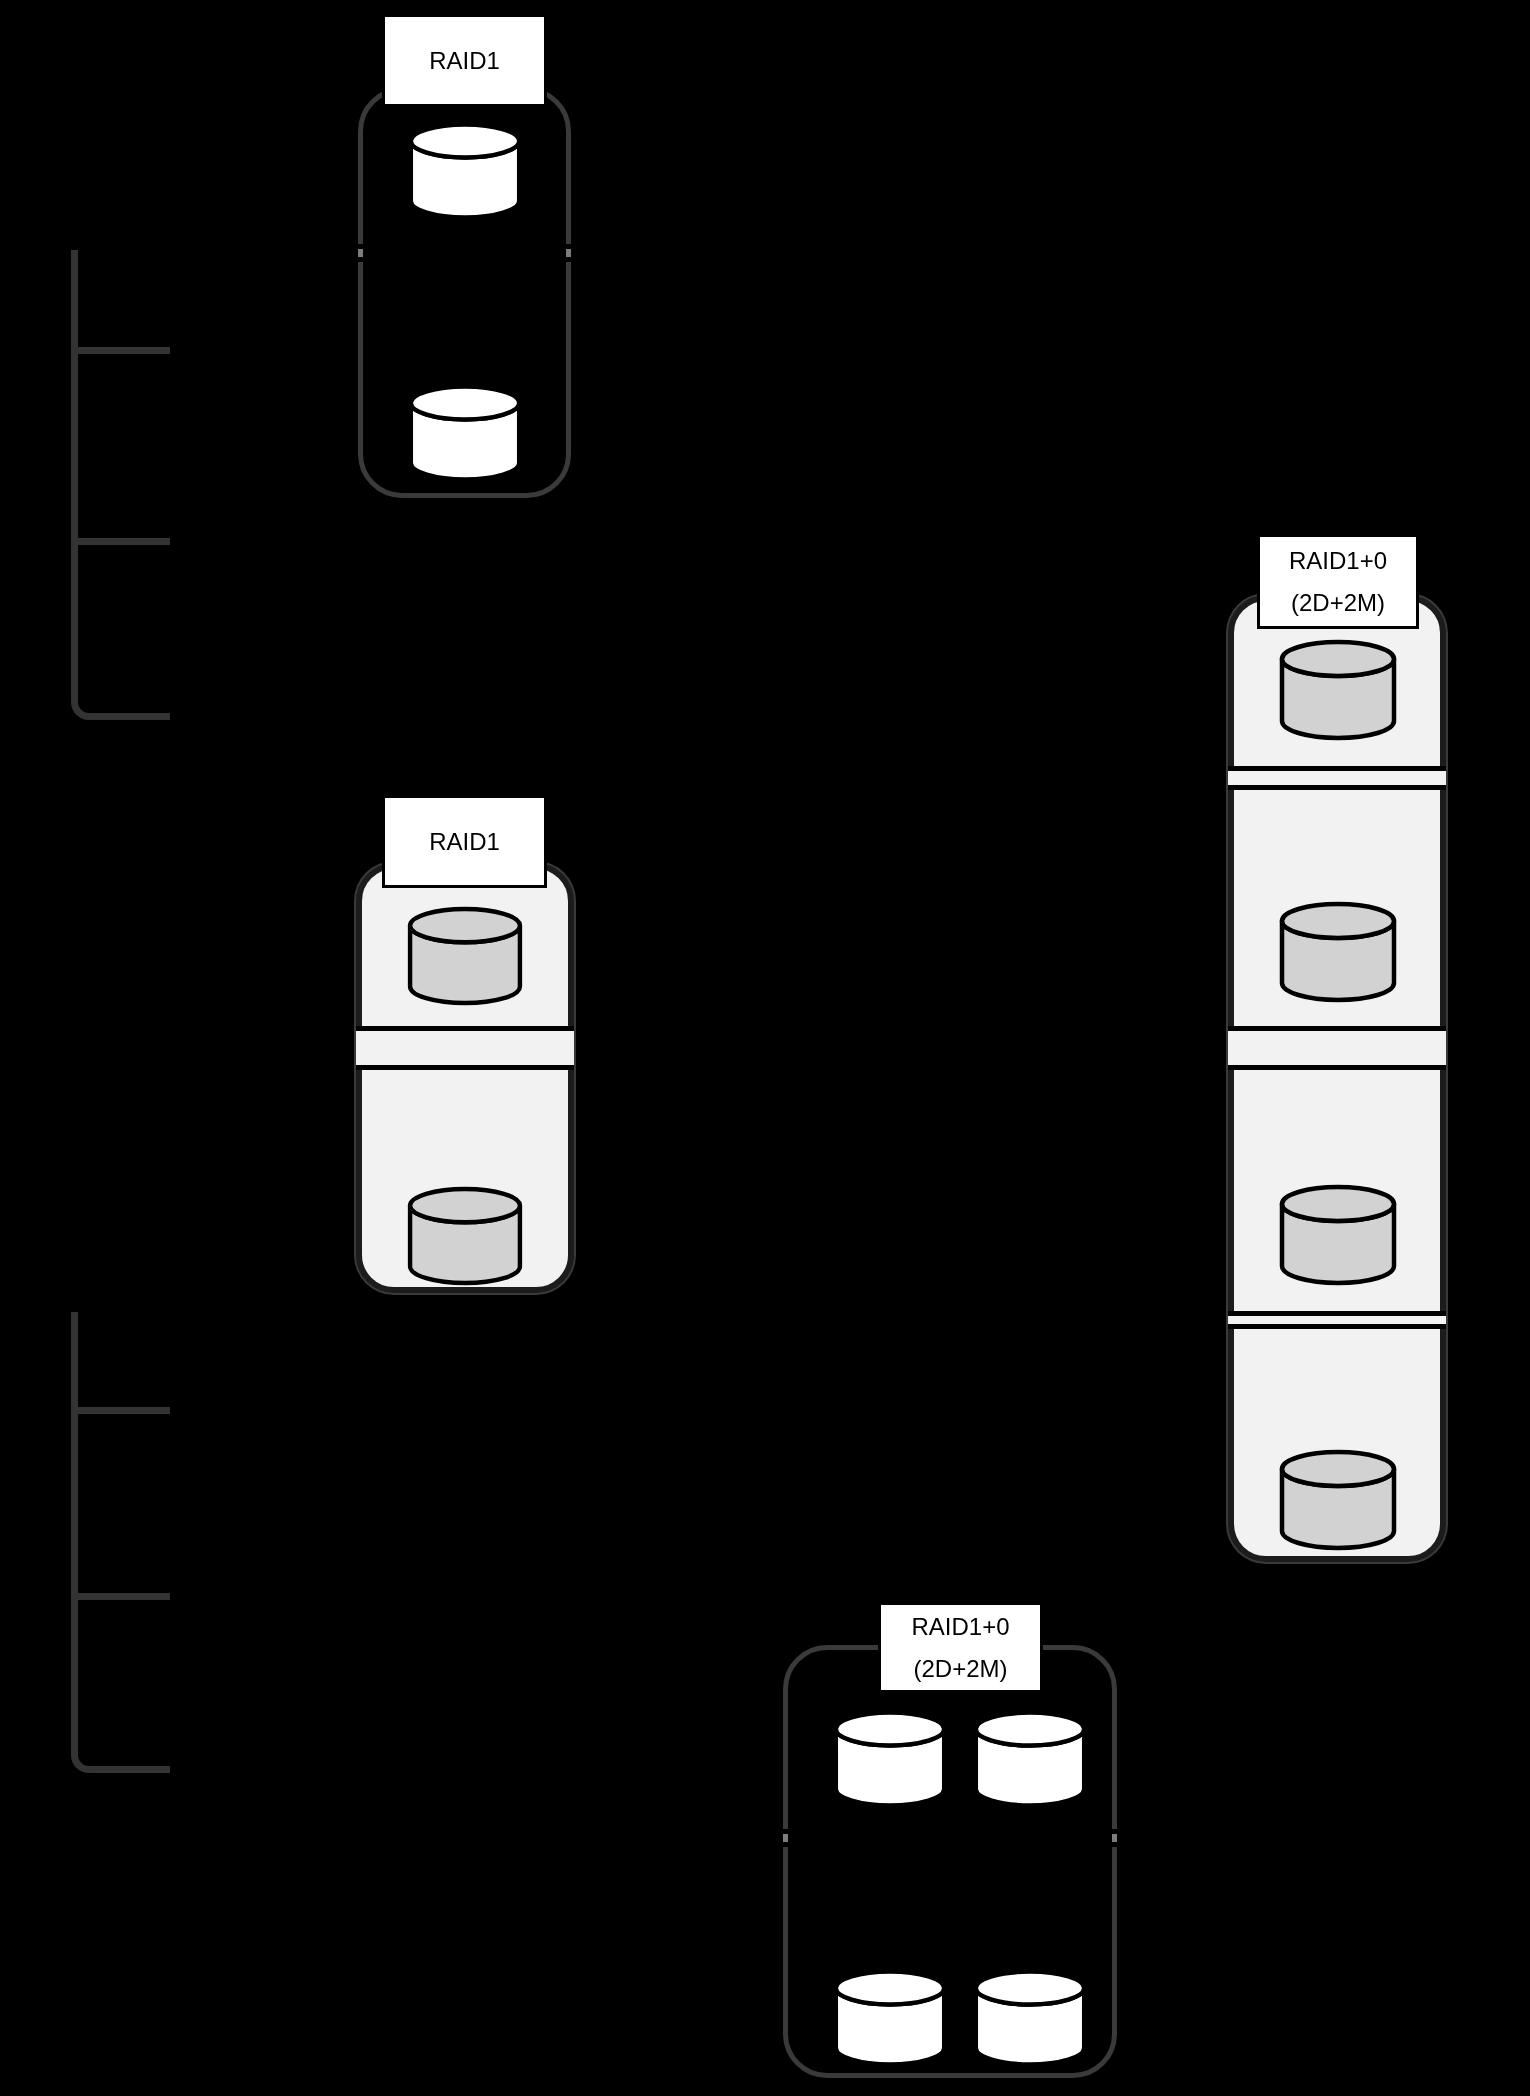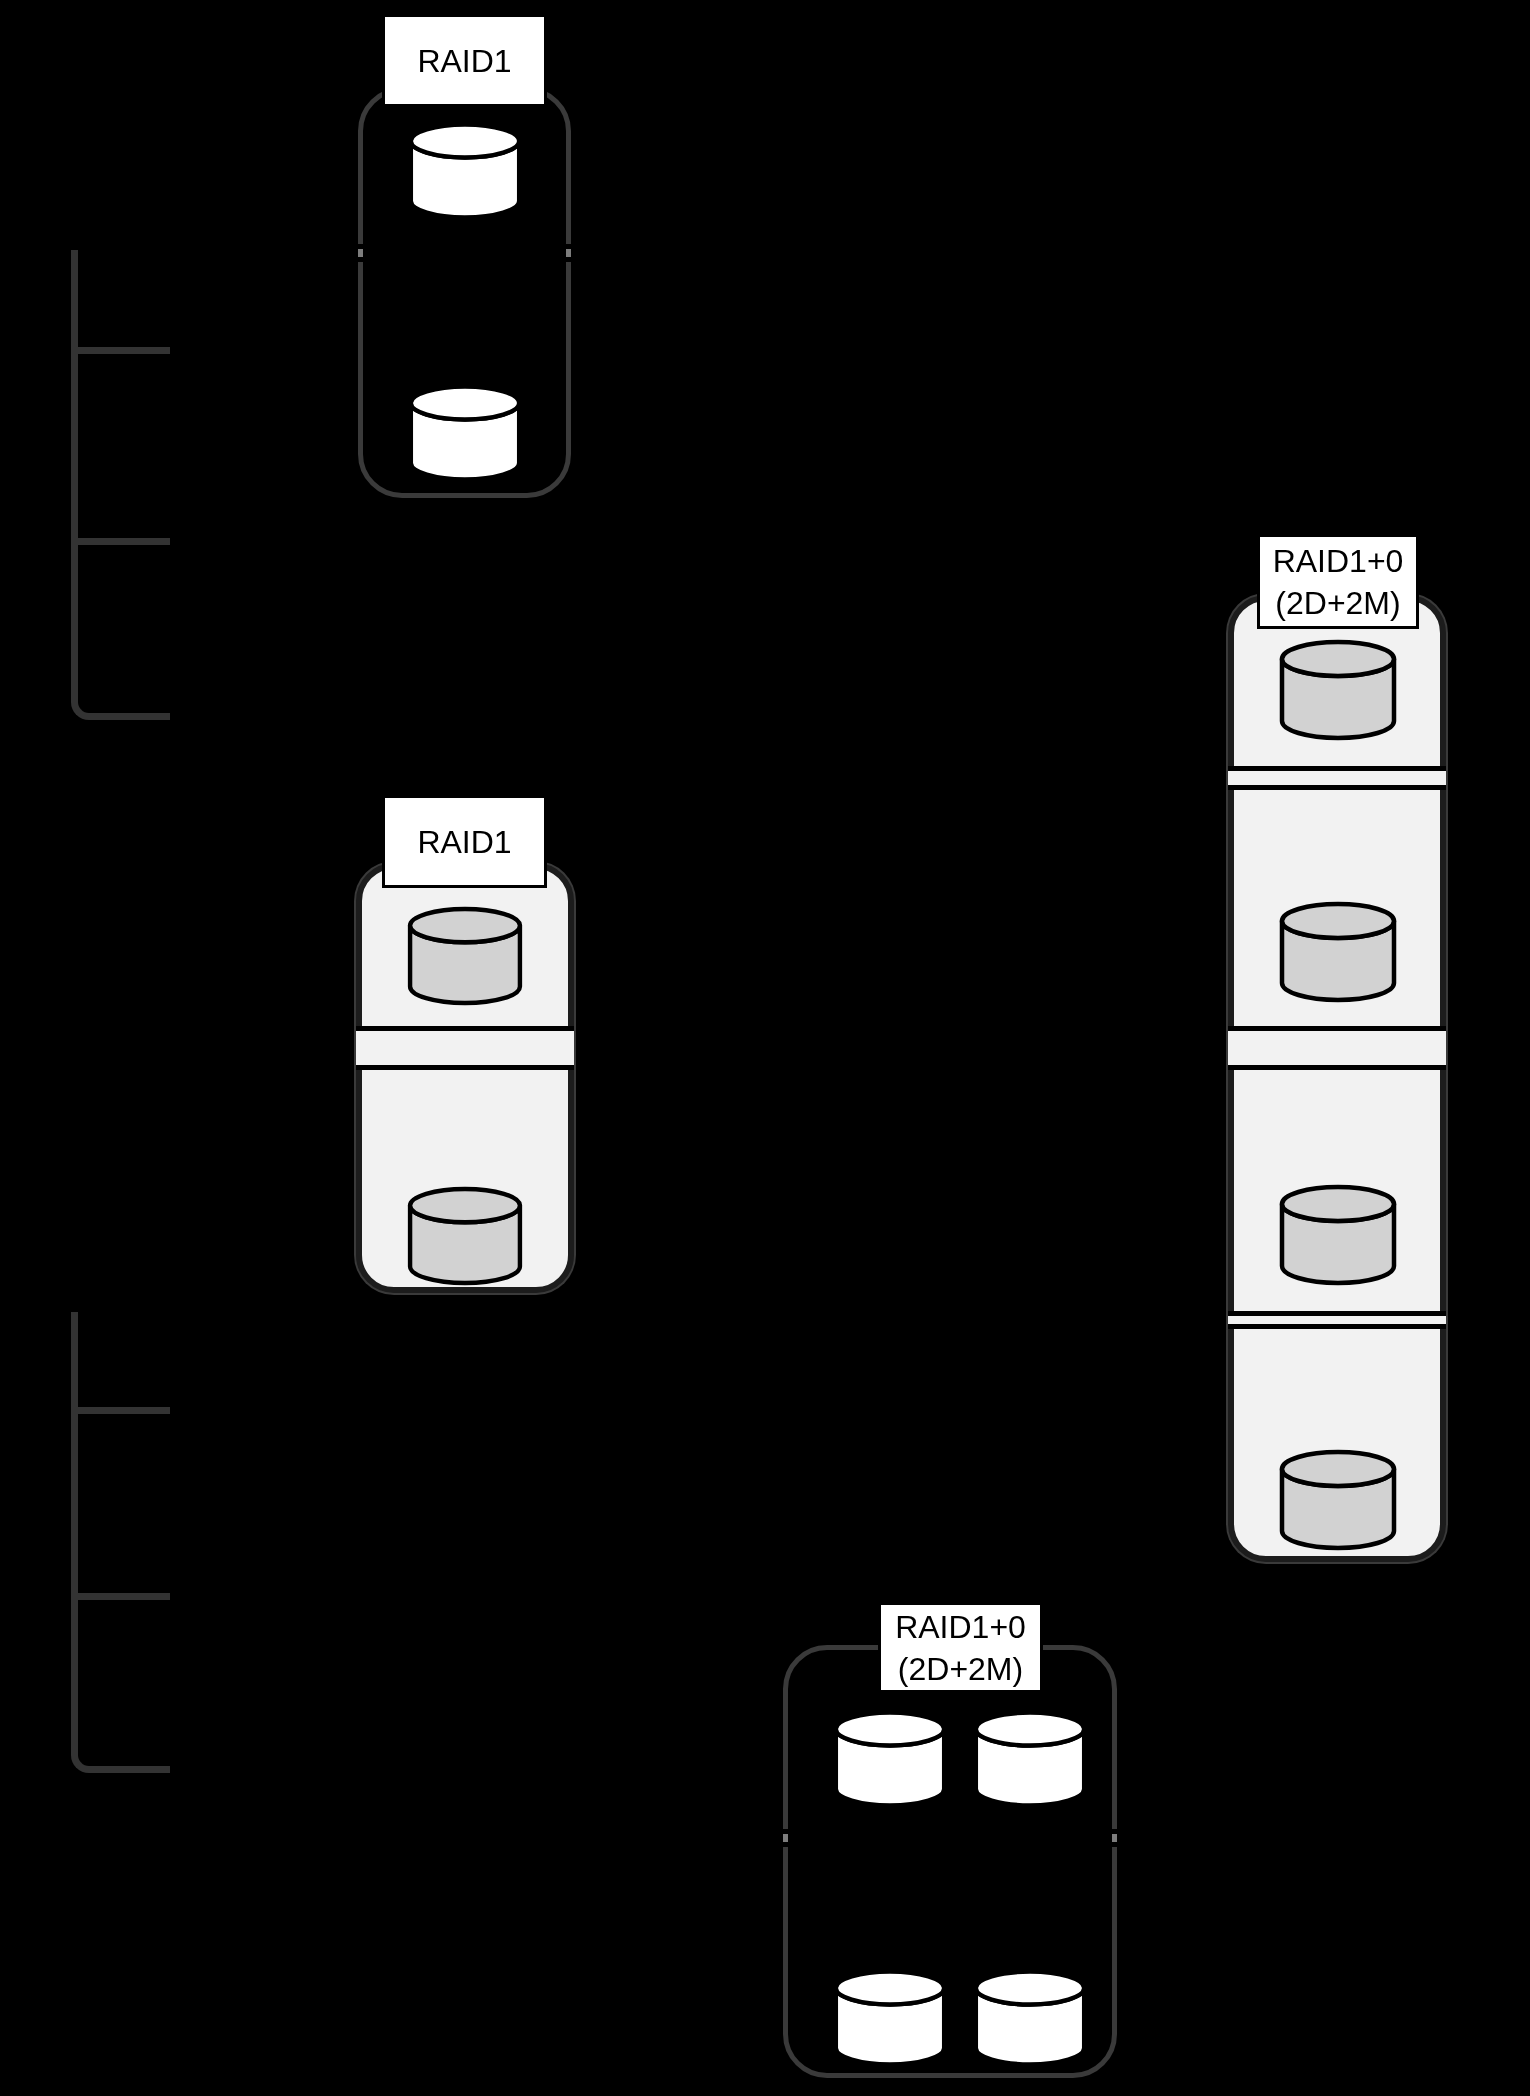--- a/index.html
+++ b/index.html
@@ -31,21 +31,21 @@
     position:absolute;width:13px;height:18px;background:#000000;
     display:flex;align-items:center;justify-content:center;
   }
   .joint.l{left:-9px;}
   .joint.r{right:-9px;}
   .joint::after{content:"";width:5px;height:8px;background:#7d7d7d;}
   
   .label{
     position:absolute;box-sizing:border-box;background:#ffffff;border:3px solid #000000;
     color:#000000;display:flex;flex-direction:column;align-items:center;justify-content:center;
-    text-align:center;font-size:32px;line-height:42px;z-index:6;white-space:nowrap;
+    text-align:center;font-size:24px;line-height:42px;z-index:6;white-space:nowrap;
   }
   
   .cyl{position:absolute;overflow:visible;}
 </style>
 </head>
 <body>
 
 <div class="stage">
 
   <div class="bracket" style="top:250px;height:470px;">

